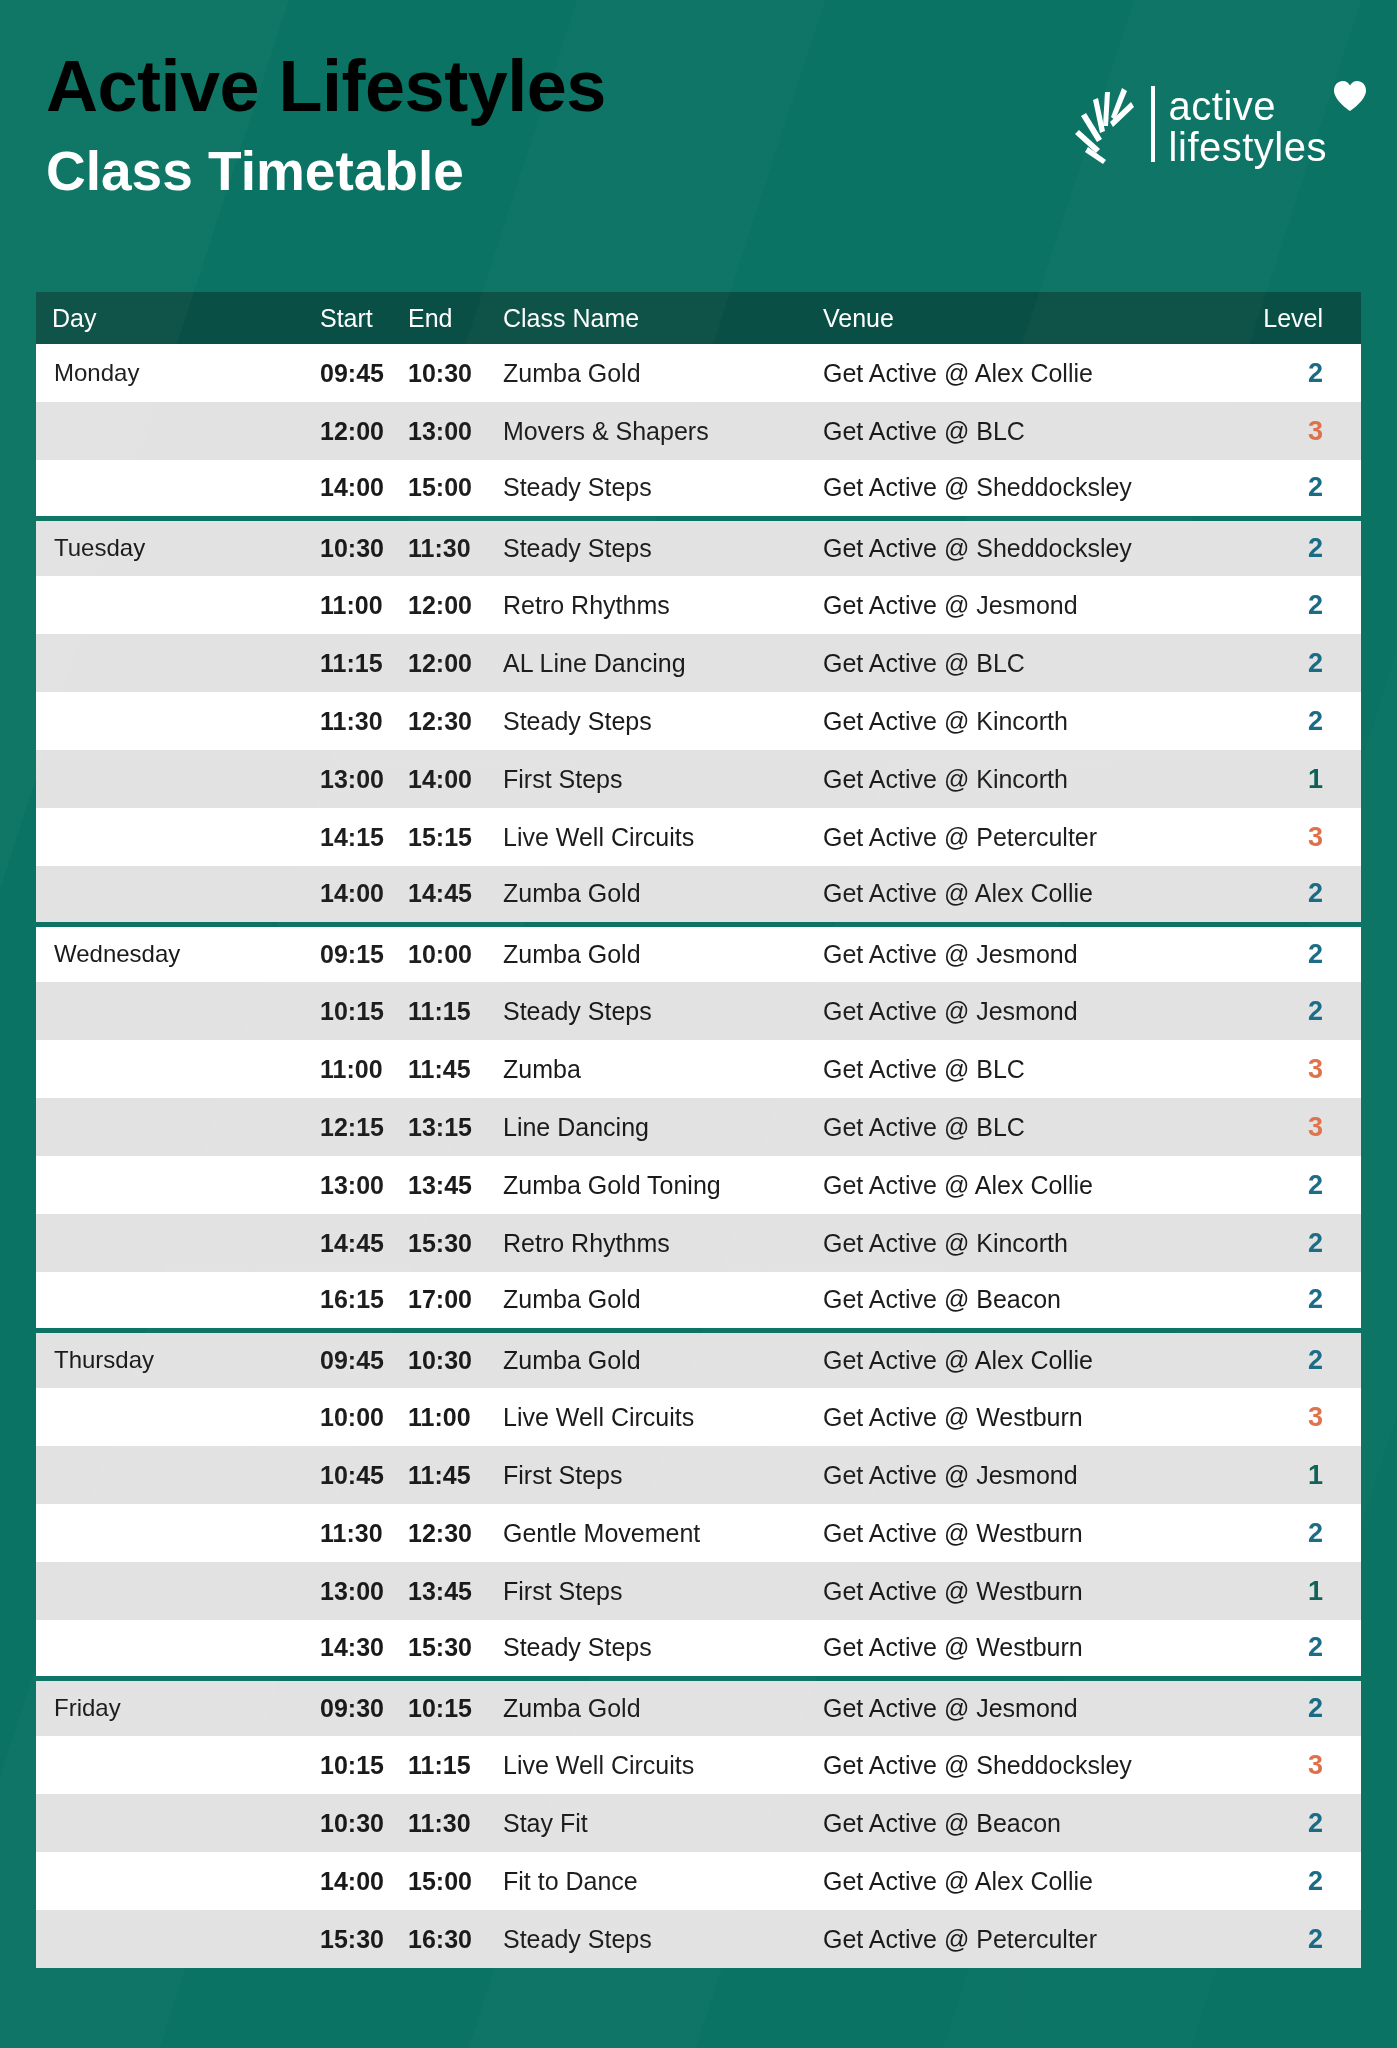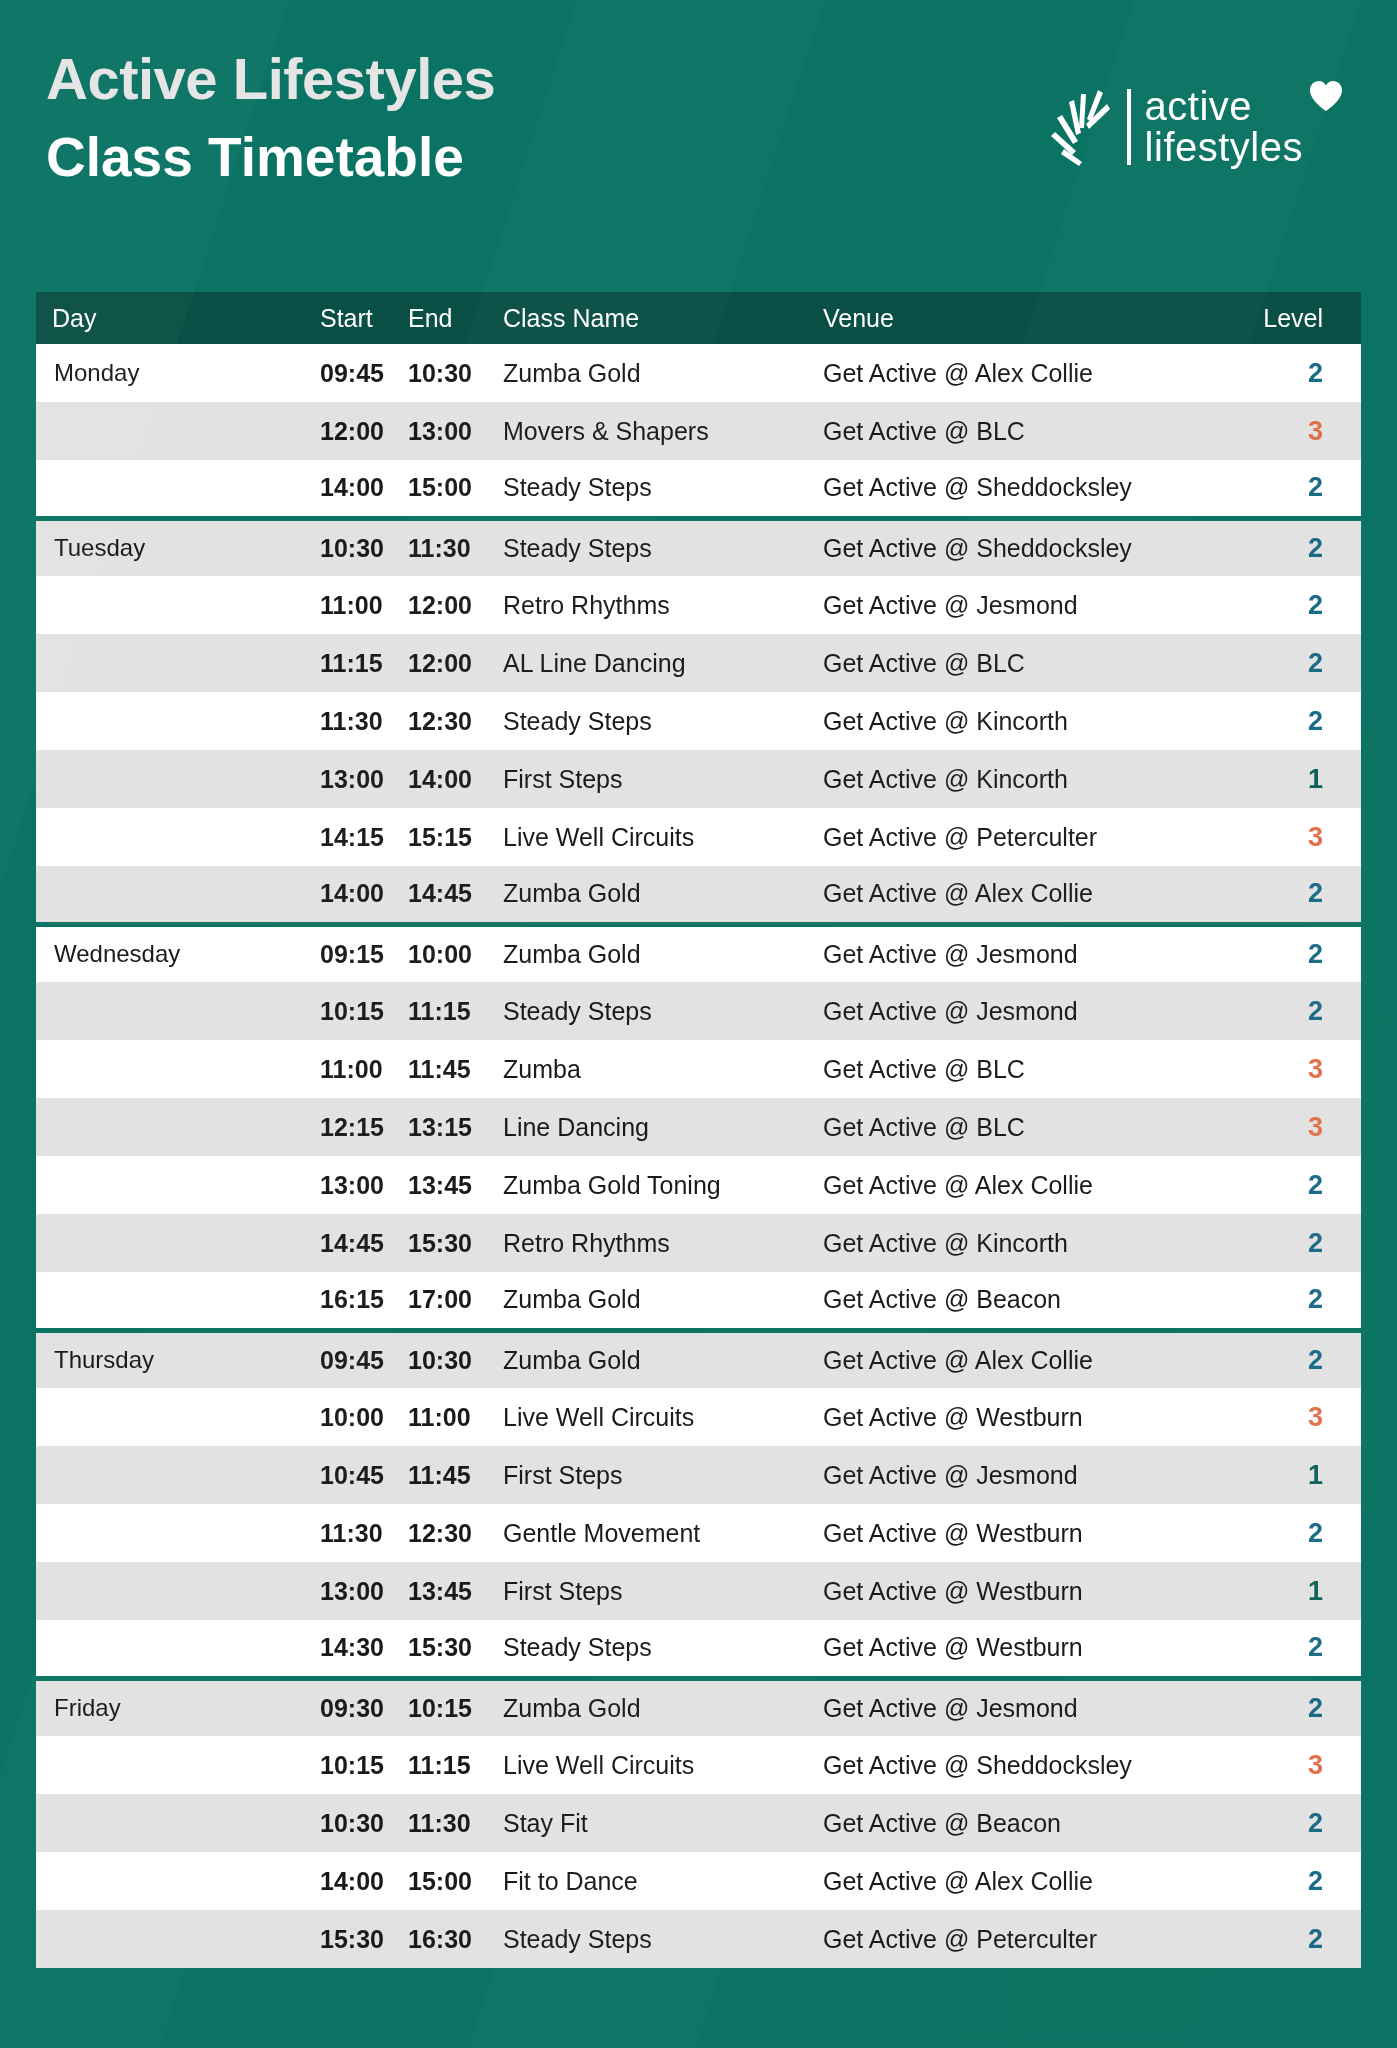--- a/index.html
+++ b/index.html
@@ -24,43 +24,43 @@
   #poster-header{
     position:relative;
     height:292px;
     padding:44px 46px 0 46px;
     display:flex;
     align-items:flex-start;
     justify-content:space-between;
   }
   #title-block{ padding-top:6px; }
   #main-title{
-    color:#e5e5e5;
-    font-size:58px;
+    color:#000000;
+    font-size:72px;
     font-weight:bold;
     letter-spacing:-0.5px;
     line-height:1.0;
     white-space:nowrap;
   }
   #sub-title{
     color:#ffffff;
     font-size:55px;
     font-weight:bold;
     line-height:1.0;
     margin-top:22px;
     white-space:nowrap;
   }
 
   
   #brand-logo{
     display:flex;
-    align-items:center;
+    align-items:flex-start;
     gap:14px;
     margin-top:42px;
-    margin-right:48px;
+    margin-right:24px;
   }
   #logo-fan{ width:62px; height:78px; flex:0 0 auto; }
   #logo-rule{
     width:4px; height:76px; background:#ffffff; flex:0 0 auto;
   }
   #logo-wordmark{ position:relative; }
   #logo-word-active, #logo-word-lifestyles{
     color:#ffffff;
     font-size:40px;
     line-height:1.02;

